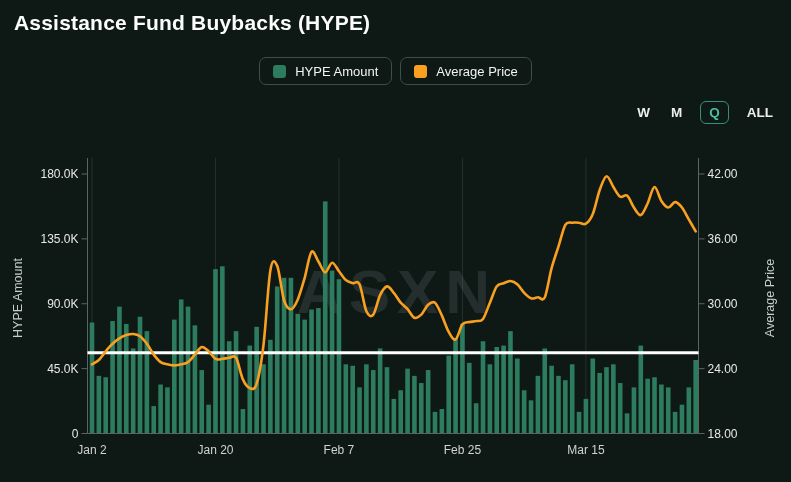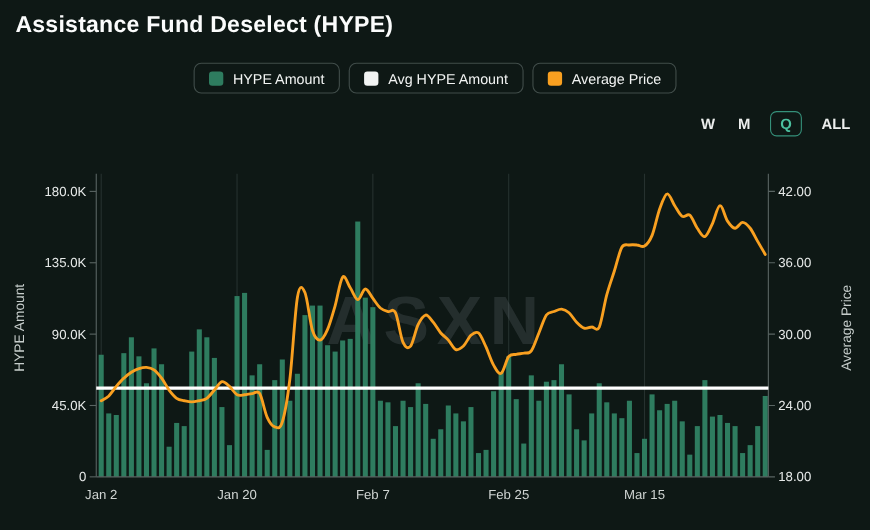--- a/index.html
+++ b/index.html
@@ -15,30 +15,26 @@
   .range-opt.selected { color:#4cbf9f; border:1px solid #35907a; border-radius:6px; padding:3px 8px; }
   .axis-name { position:absolute; font-size:12.5px; color:#c6cdcb; white-space:nowrap; }
   .axis-name.left { left:-27px; top:291px; transform:rotate(-90deg); transform-origin:center; width:90px; text-align:center; }
   .axis-name.right { right:-24px; top:291px; transform:rotate(-90deg); transform-origin:center; width:90px; text-align:center; }
   svg text { font-family:"Liberation Sans", sans-serif; }
 </style>
 </head>
 <body>
 
 <div class="stage">
-  <div class="title">Assistance Fund Deselect (HYPE)</div>
+  <div class="title">Assistance Fund Buybacks (HYPE)</div>
 
   <div class="legend-row">
       <div class="legend-btn">
         <span class="legend-swatch" style="background: rgb(46, 124, 95);"></span>
         <span>HYPE Amount</span>
-      </div>
-      <div class="legend-btn">
-        <span class="legend-swatch" style="background: rgb(242, 244, 243);"></span>
-        <span>Avg HYPE Amount</span>
       </div>
       <div class="legend-btn">
         <span class="legend-swatch" style="background: rgb(249, 160, 32);"></span>
         <span>Average Price</span>
       </div>
     </div>
 
   <div class="range-row">
       <div class="range-opt">W</div>
       <div class="range-opt">M</div>

